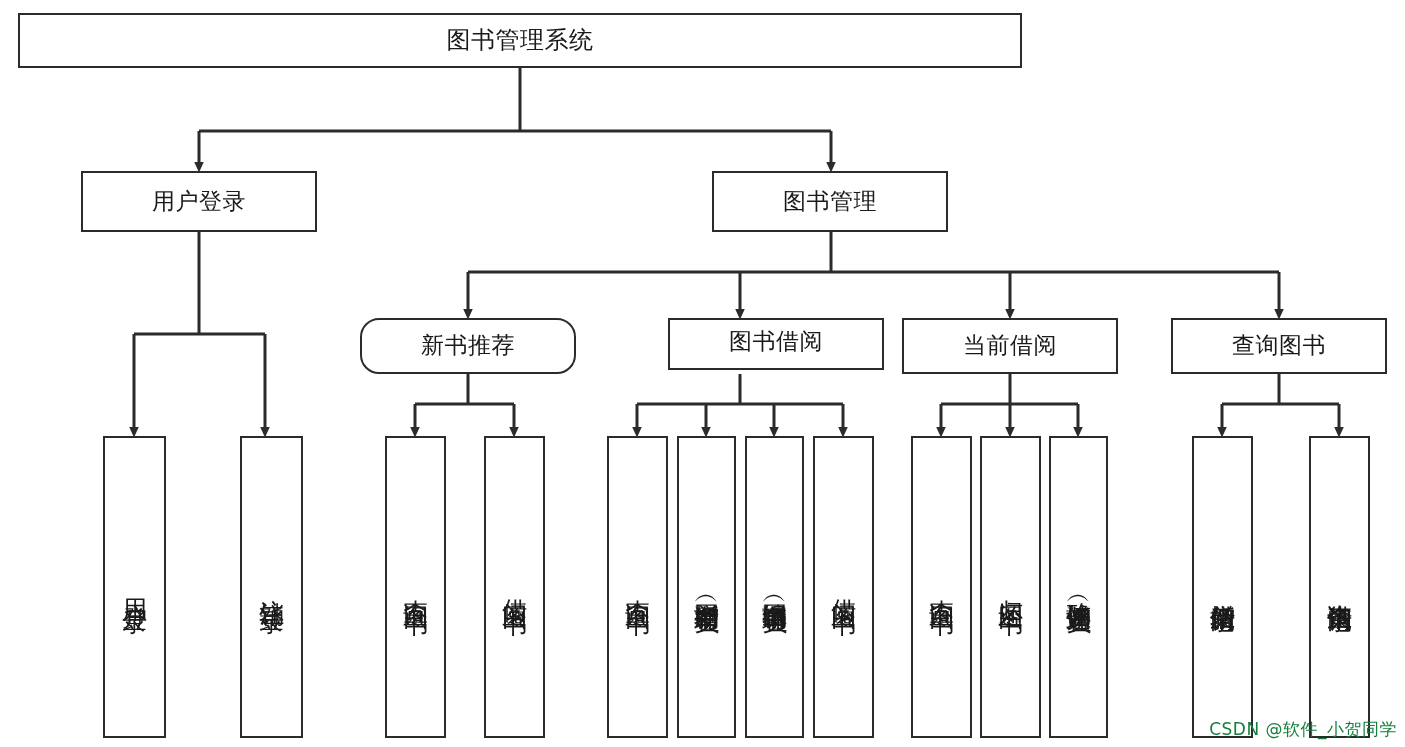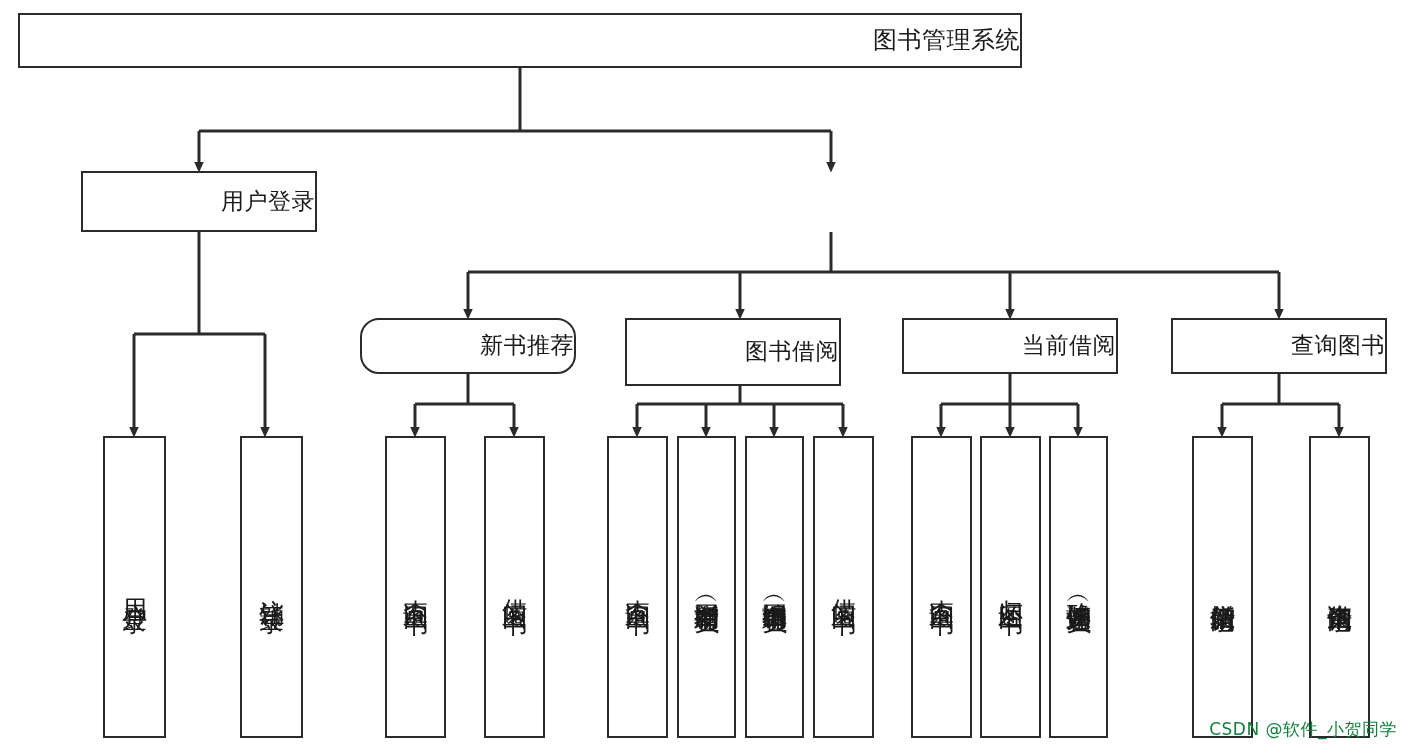--- a/index.html
+++ b/index.html
@@ -26,21 +26,21 @@
     height: 747px;
     pointer-events: none;
   }
   .node {
     position: absolute;
     box-sizing: border-box;
     background: #ffffff;
     border: 2px solid #2b2b2b;
     display: flex;
     align-items: center;
-    justify-content: flex-end;
+    justify-content: center;
     overflow: hidden;
   }
   .node-label {
     color: #1a1a1a;
     line-height: 1.18;
     text-align: center;
     white-space: nowrap;
     letter-spacing: 0.5px;
   }
   
@@ -133,25 +133,28 @@
     </g>
   </svg>
 
   <div class="node horiz root" style="left:18px; top:13px; width:1004px; height:55px;">
     <span class="node-label">图书管理系统</span>
   </div>
 
   <div class="node horiz" style="left:81px; top:171px; width:236px; height:61px;">
     <span class="node-label">用户登录</span>
   </div>
+  <div class="node horiz" style="left:712px; top:171px; width:236px; height:61px;">
+    <span class="node-label">图书管理</span>
+  </div>
 
   <div class="node horiz" style="left:360px; top:318px; width:216px; height:56px;border-radius:19px;">
     <span class="node-label">新书推荐</span>
   </div>
-  <div class="node horiz" style="left:625px; top:318px; width:216px; height:68px;">
+  <div class="node horiz" style="left:668px; top:318px; width:216px; height:52px;font-family:Liberation Mono, monospace;">
     <span class="node-label">图书借阅</span>
   </div>
   <div class="node horiz" style="left:902px; top:318px; width:216px; height:56px;">
     <span class="node-label">当前借阅</span>
   </div>
   <div class="node horiz" style="left:1171px; top:318px; width:216px; height:56px;">
     <span class="node-label">查询图书</span>
   </div>
 
   <div class="node vert" style="left:103px; top:436px; width:63px; height:302px;">

